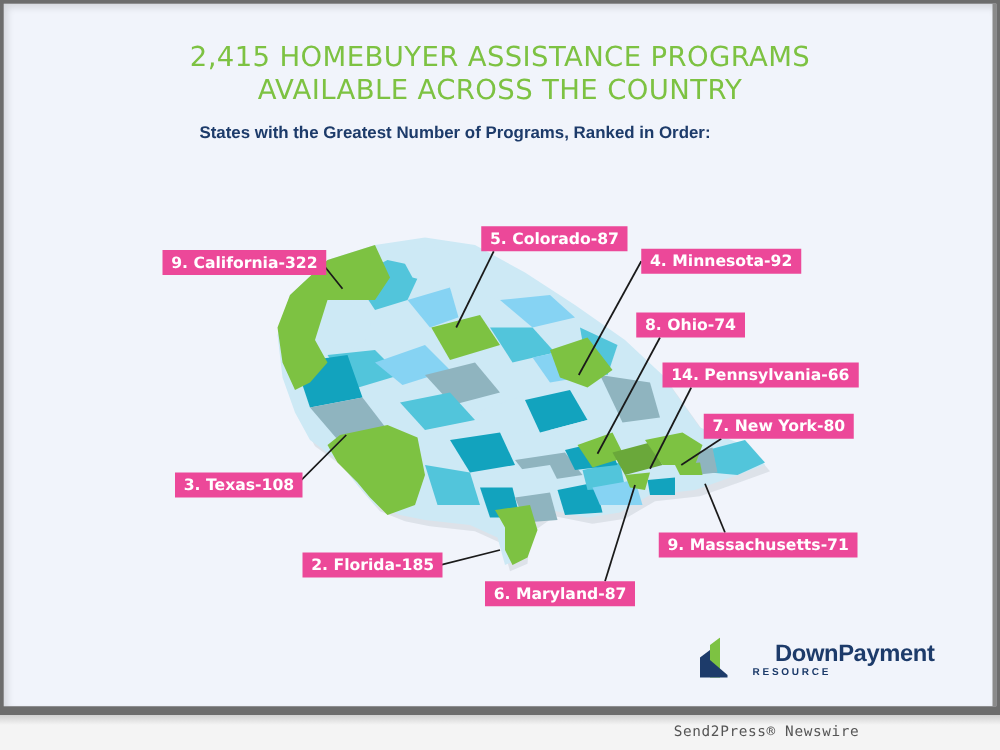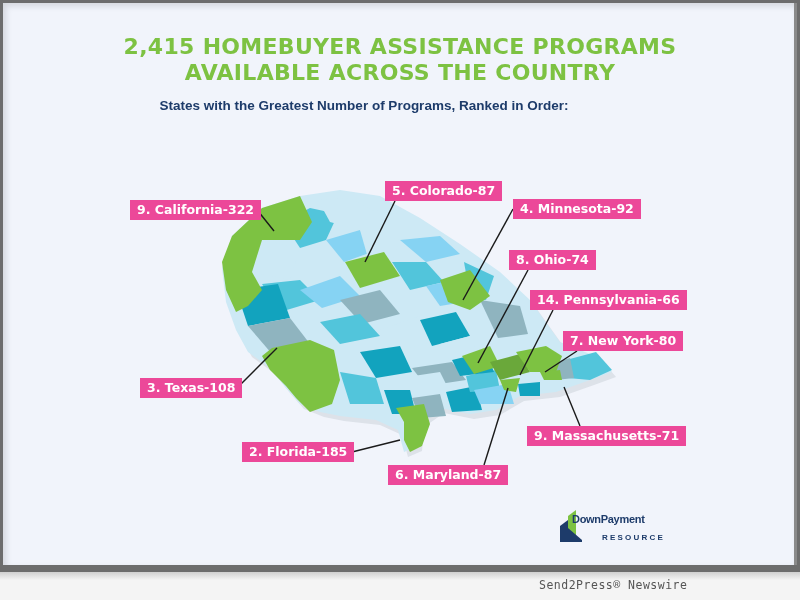--- a/index.html
+++ b/index.html
@@ -1,28 +1,28 @@
 <!DOCTYPE html>
 <html><head>
 <meta charset="utf-8">
 <style>
   html, body { margin:0; padding:0; }
   body { width:800px; height:600px; background:#f4f4f4; position:relative; overflow:hidden; font-family:"DejaVu Sans", sans-serif; }
   .frame { position:absolute; left:0; top:0; width:800px; height:572px; background:#6d6d6d; }
   .card { position:absolute; left:3px; top:3px; width:791px; height:562px; background:#f1f4fb; border-right:3px solid #8a8a8a; box-shadow: inset 3px 3px 6px rgba(0,0,0,0.12); }
   .shadow-strip { position:absolute; left:0; top:572px; width:800px; height:8px; background:linear-gradient(#d0d0d0,#f4f4f4); }
-  .title { position:absolute; left:0; width:800px; text-align:center; color:#7dc242; font-family:"DejaVu Sans", sans-serif; font-weight:bold; font-size:22px; letter-spacing:0.3px; line-height:26px; }
+  .title { position:absolute; left:0; width:800px; text-align:center; color:#7dc242; font-family:"DejaVu Sans", sans-serif; font-weight:normal; font-size:22px; letter-spacing:0.3px; line-height:26px; }
   .title.l1 { top:34px; }
   .title.l2 { top:60px; }
   .subtitle { position:absolute; top:98px; left:0; width:728px; text-align:center; color:#1d3b6a; font-family:"Liberation Sans", sans-serif; font-weight:bold; font-size:13.5px; }
   .map { position:absolute; left:0; top:0; width:800px; height:600px; }
   .label { position:absolute; background:#ec4899; color:#fff; font-family:"DejaVu Sans", sans-serif; font-weight:bold; font-size:12.5px; height:20px; line-height:20px; padding:0 7px; white-space:nowrap; }
   .credit { position:absolute; left:539px; top:578px; font-family:"DejaVu Sans Mono", monospace; font-size:11.5px; color:#555; letter-spacing:0.5px; }
   .logo { position:absolute; left:560px; top:510px; width:150px; height:36px; }
-  .logo-text1 { position:absolute; left:572px; top:513px; color:#1d3b6a; font-family:"Liberation Sans", sans-serif; font-weight:bold; font-size:11px; letter-spacing:-0.3px; }
+  .logo-text1 { position:absolute; left:620px; top:513px; color:#1d3b6a; font-family:"Liberation Sans", sans-serif; font-weight:bold; font-size:19px; letter-spacing:-0.3px; }
   .logo-text2 { position:absolute; left:602px; top:533px; color:#1d3b6a; font-family:"Liberation Sans", sans-serif; font-weight:bold; font-size:8px; letter-spacing:2.2px; }
 </style>
 </head>
 <body>
 
 <div class="frame"></div>
 <div class="card"></div>
 <div class="shadow-strip"></div>
 
 <div class="title l1">2,415 HOMEBUYER ASSISTANCE PROGRAMS</div>

